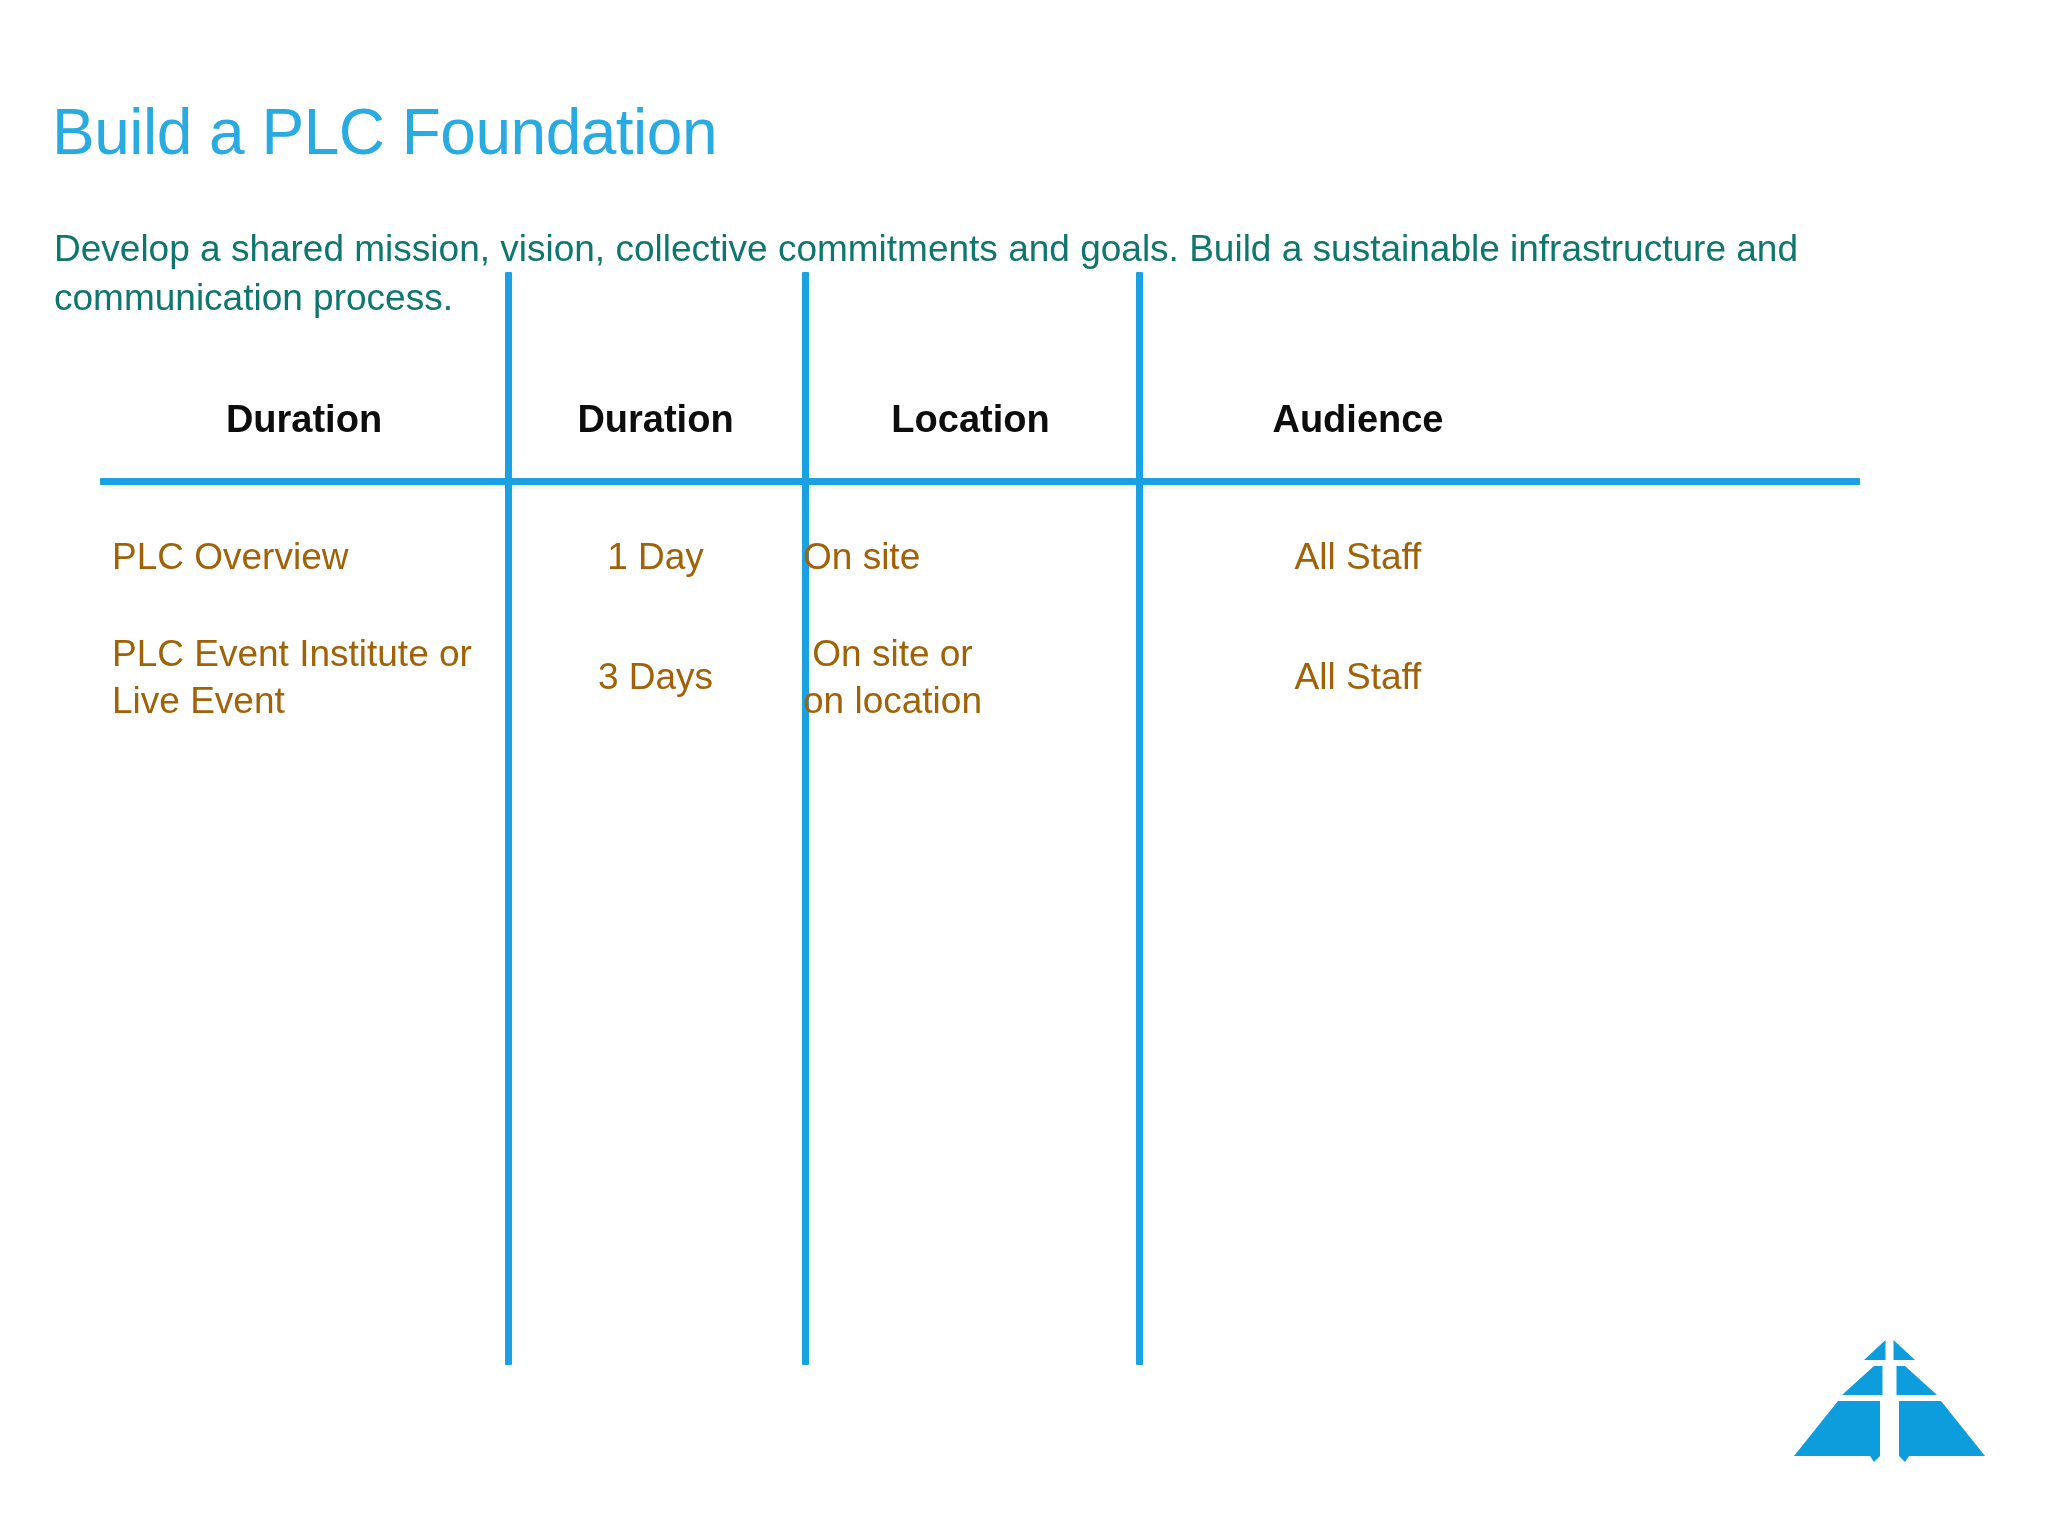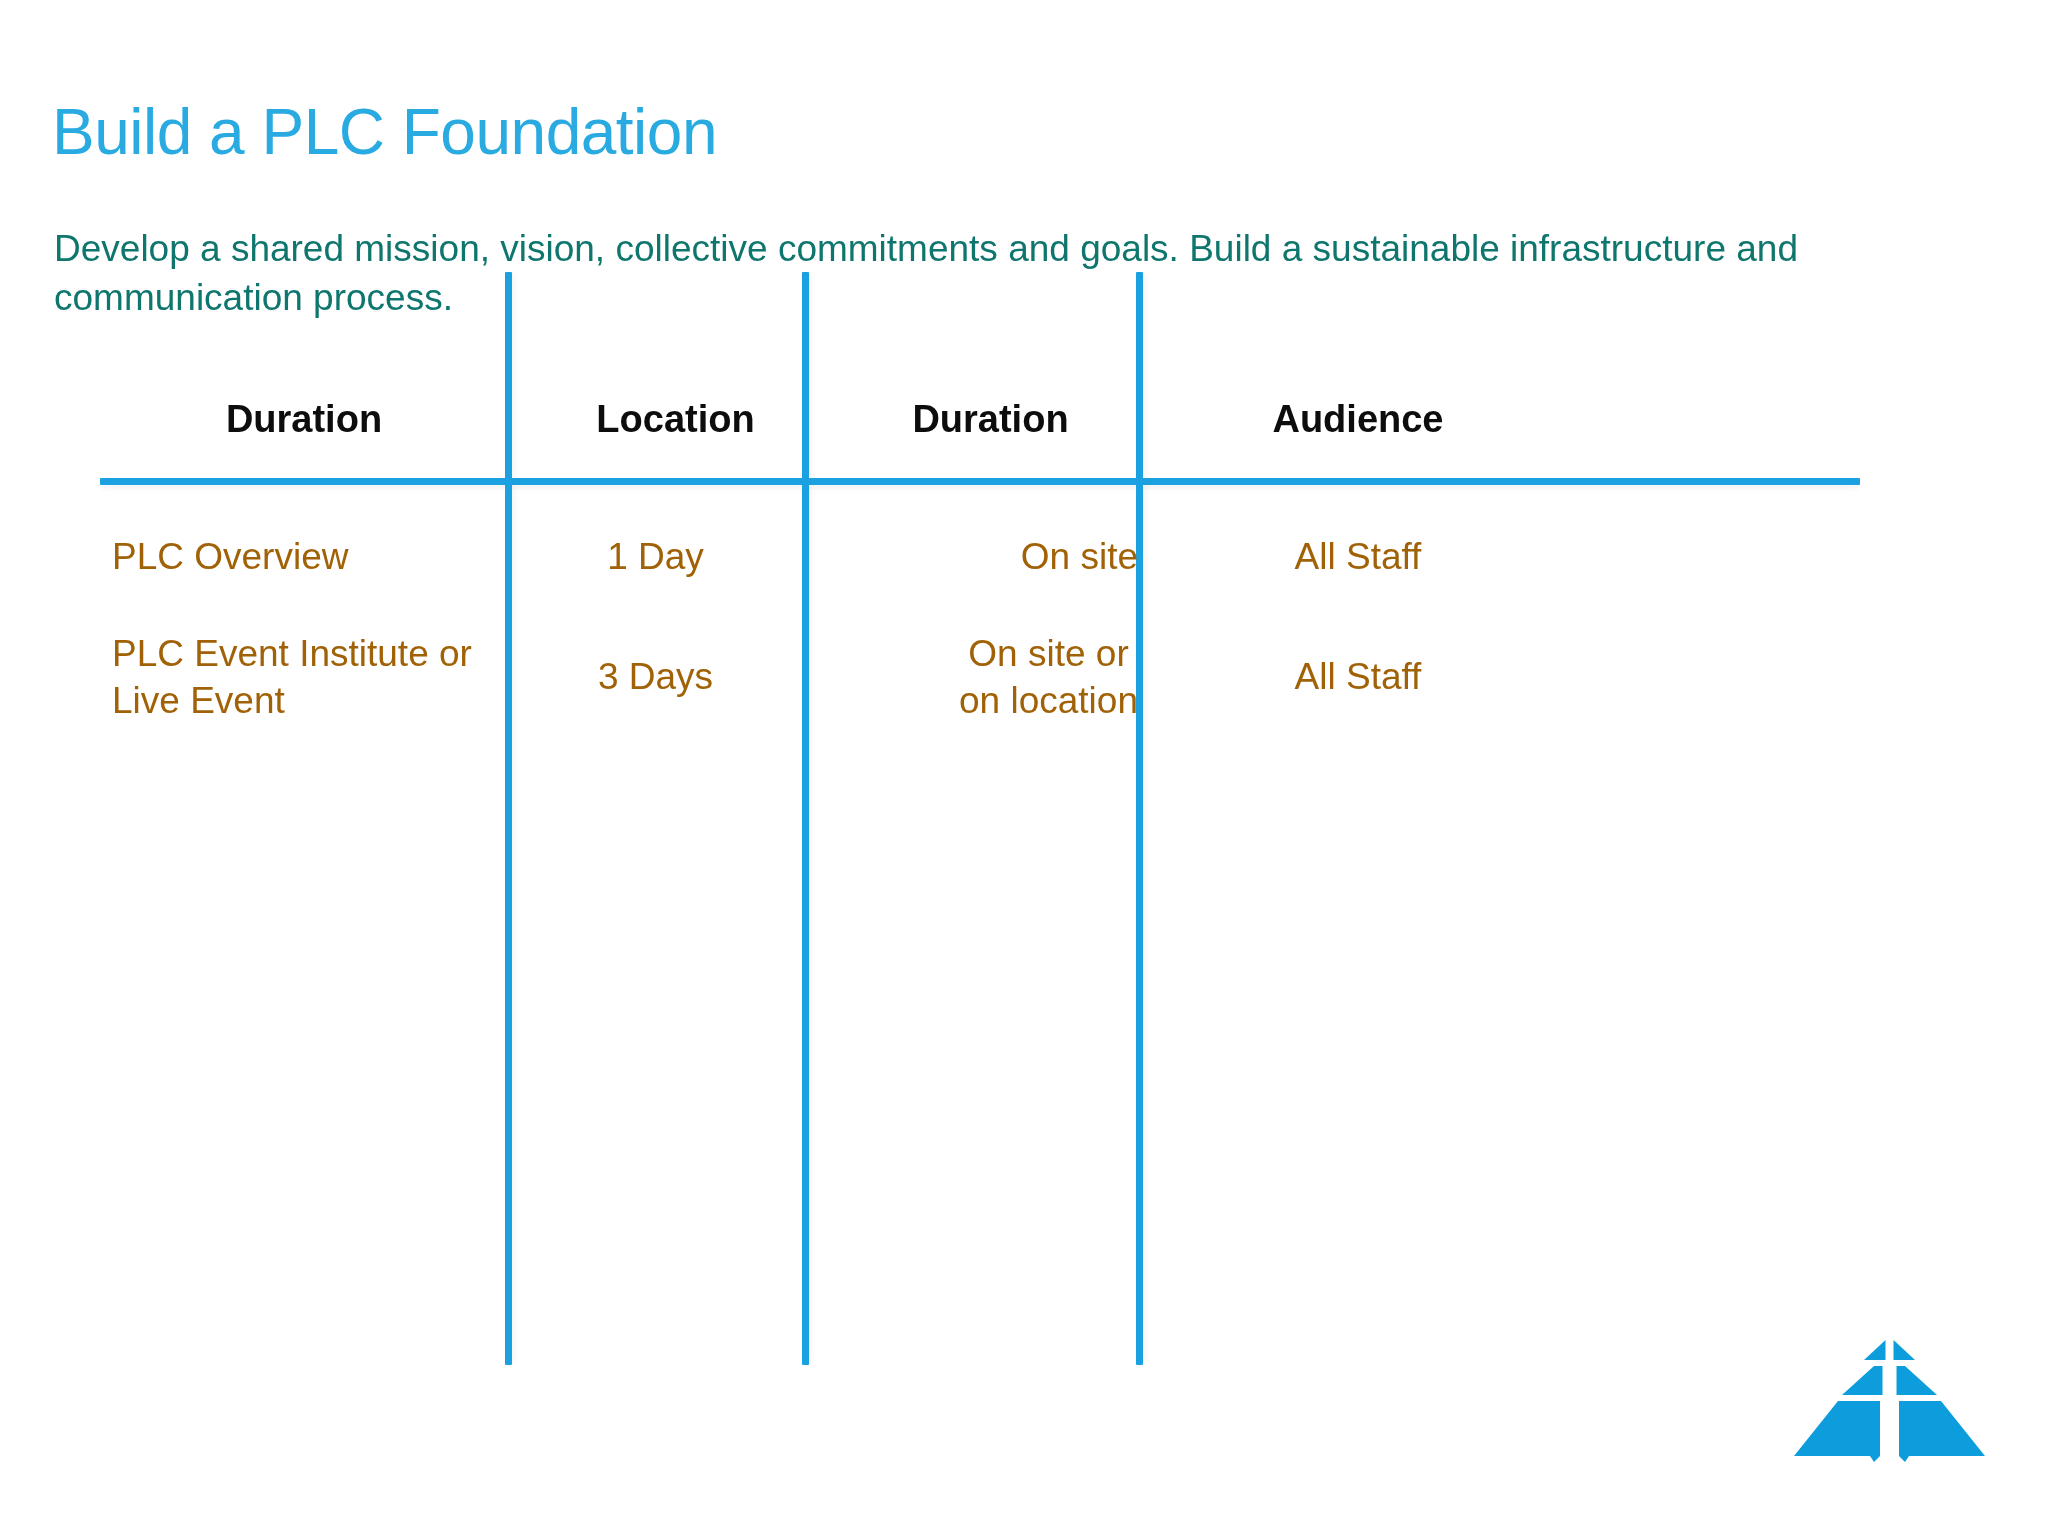--- a/index.html
+++ b/index.html
@@ -130,21 +130,21 @@
     width: 408px;
     justify-content: flex-start;
     padding-left: 12px;
   }
   .td.c1 {
     width: 295px;
     justify-content: center;
   }
   .td.c2 {
     width: 335px;
-    justify-content: flex-end;
+    justify-content: flex-start;
     text-align: center;
   }
   .td.c3 {
     width: 440px;
     justify-content: center;
   }
   .td .multi {
     display: block;
     text-align: left;
   }
@@ -167,22 +167,22 @@
 <div class="slide">
 
   <h1 class="slide-title">Build a PLC Foundation</h1>
 
   <p class="slide-subtitle">Develop a shared mission, vision, collective commitments and goals.  Build a sustainable infrastructure and communication process.</p>
 
   <div class="table-wrap">
 
     <div class="thead">
       <div class="th c0">Duration</div>
+      <div class="th c1">Duration</div>
       <div class="th c2">Location</div>
-      <div class="th c1">Duration</div>
       <div class="th c3">Audience</div>
     </div>
 
     <div class="hrule"></div>
     <div class="vline v1"></div>
     <div class="vline v2"></div>
     <div class="vline v3"></div>
 
     <div class="tbody">
 

